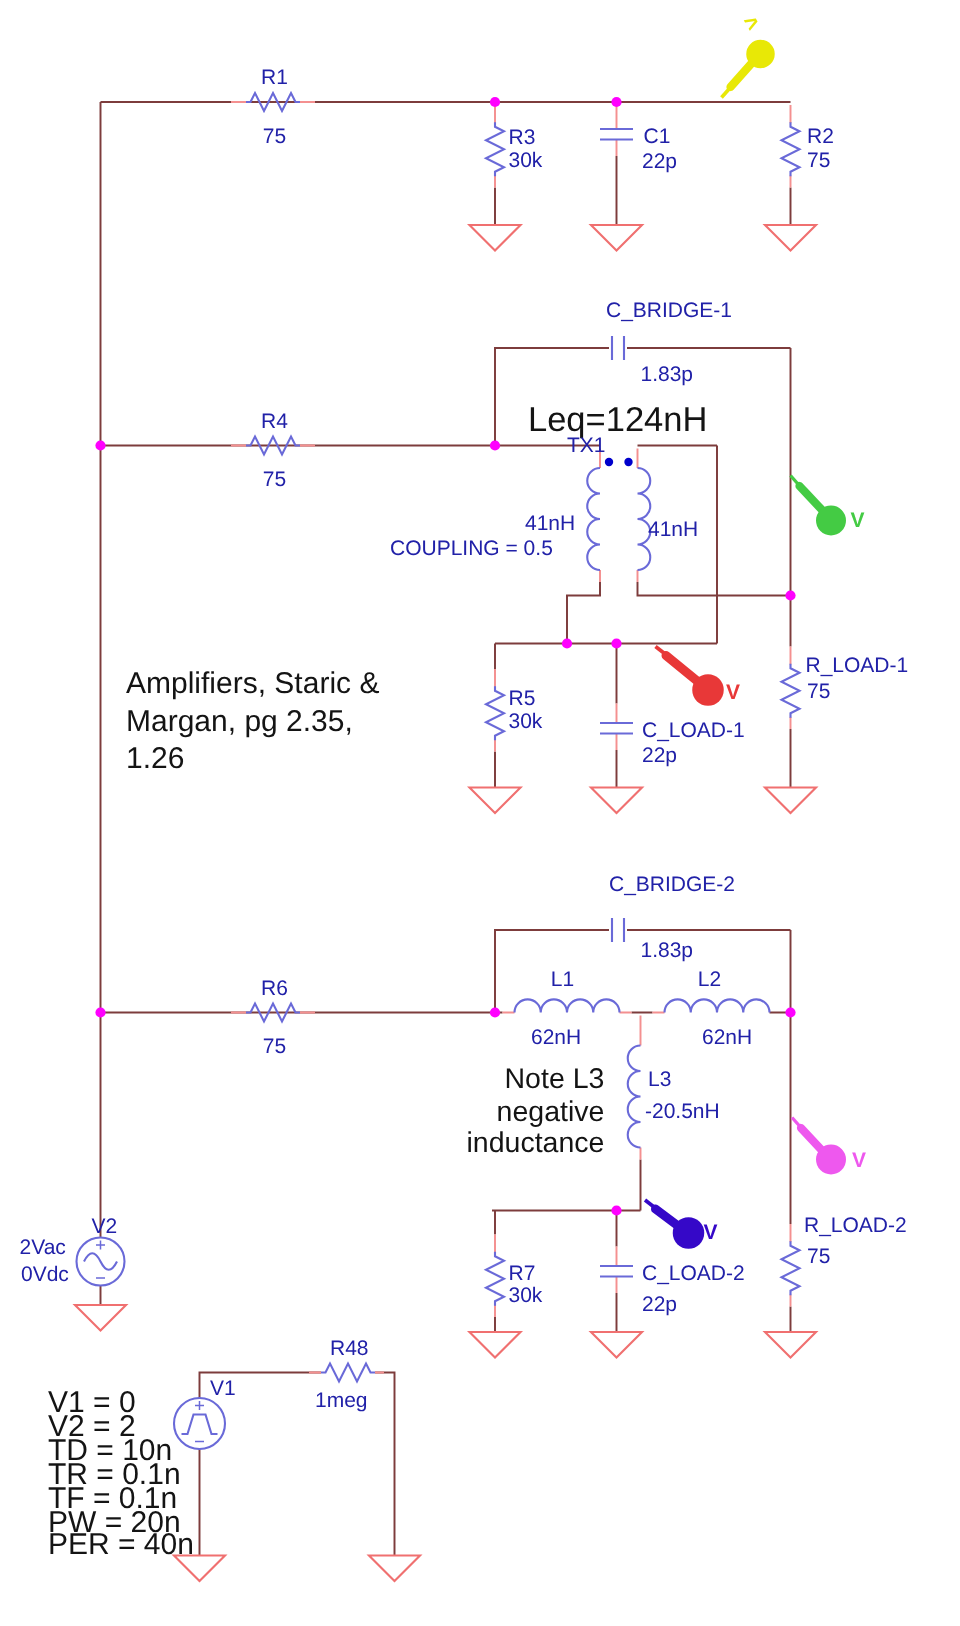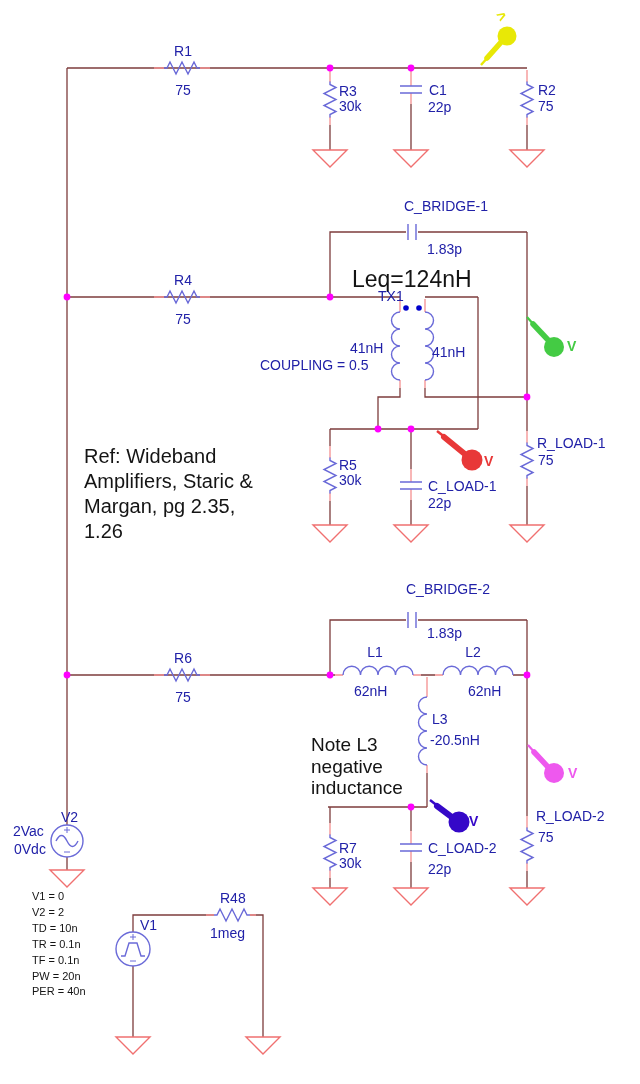--- a/index.html
+++ b/index.html
@@ -220,58 +220,57 @@
 <div class="pv pv-green" style="left:567px;top:338px;">V</div>
 <div class="pv pv-red" style="left:484px;top:453px;">V</div>
 <div class="lbl" style="left:339px;top:457px;text-align:right;">R5</div>
 <div class="lbl" style="left:339px;top:472px;">30k</div>
 <div class="lbl" style="left:428px;top:478px;">C_LOAD-1</div>
 <div class="lbl" style="left:428px;top:495px;">22p</div>
 <div class="lbl" style="left:537px;top:435px;">R_LOAD-1</div>
 <div class="lbl" style="left:538px;top:452px;">75</div>
 
 <div class="blk" style="left:84px;top:444px;font-size:20px;line-height:25px;">
-  <div>Ref: Wideband</div>
   <div>Amplifiers, Staric &amp;</div>
   <div>Margan, pg 2.35,</div>
   <div>1.26</div>
 </div>
 
 <div class="lbl" style="left:406px;top:581px;">C_BRIDGE-2</div>
 <div class="lbl" style="left:427px;top:625px;">1.83p</div>
 <div class="lbl ctr" style="left:165px;top:650px;">R6</div>
 <div class="lbl ctr" style="left:165px;top:689px;">75</div>
 <div class="lbl ctr" style="left:355px;top:644px;width:40px;">L1</div>
 <div class="lbl" style="left:354px;top:683px;">62nH</div>
 <div class="lbl ctr" style="left:453px;top:644px;width:40px;">L2</div>
 <div class="lbl" style="left:468px;top:683px;">62nH</div>
 <div class="lbl" style="left:432px;top:711px;">L3</div>
 <div class="lbl" style="left:430px;top:732px;">-20.5nH</div>
 
-<div class="blk" style="left:311px;top:734px;font-size:19px;line-height:21.5px;">
+<div class="blk" style="left:311px;top:709px;font-size:19px;line-height:21.5px;text-align:right;">
   <div>Note L3</div>
   <div>negative</div>
   <div>inductance</div>
 </div>
 
 <div class="pv pv-pink" style="left:568px;top:765px;">V</div>
 <div class="pv pv-blue" style="left:469px;top:813px;">V</div>
 <div class="lbl" style="left:339px;top:840px;text-align:right;">R7</div>
 <div class="lbl" style="left:339px;top:855px;">30k</div>
 <div class="lbl" style="left:428px;top:840px;">C_LOAD-2</div>
 <div class="lbl" style="left:428px;top:861px;">22p</div>
 <div class="lbl" style="left:536px;top:808px;">R_LOAD-2</div>
 <div class="lbl" style="left:538px;top:829px;">75</div>
 
 <div class="lbl" style="left:61px;top:809px;">V2</div>
 <div class="lbl" style="left:13px;top:823px;">2Vac</div>
 <div class="lbl" style="left:14px;top:841px;">0Vdc</div>
 <div class="lbl" style="left:140px;top:917px;">V1</div>
 
-<div class="blk" style="left:32px;top:889px;font-size:11px;line-height:15.9px;">
+<div class="blk" style="left:32px;top:928px;font-size:20px;line-height:15.9px;">
   <div>V1 = 0</div>
   <div>V2 = 2</div>
   <div>TD = 10n</div>
   <div>TR = 0.1n</div>
   <div>TF = 0.1n</div>
   <div>PW = 20n</div>
   <div>PER = 40n</div>
 </div>
 
 <div class="lbl" style="left:220px;top:890px;">R48</div>

